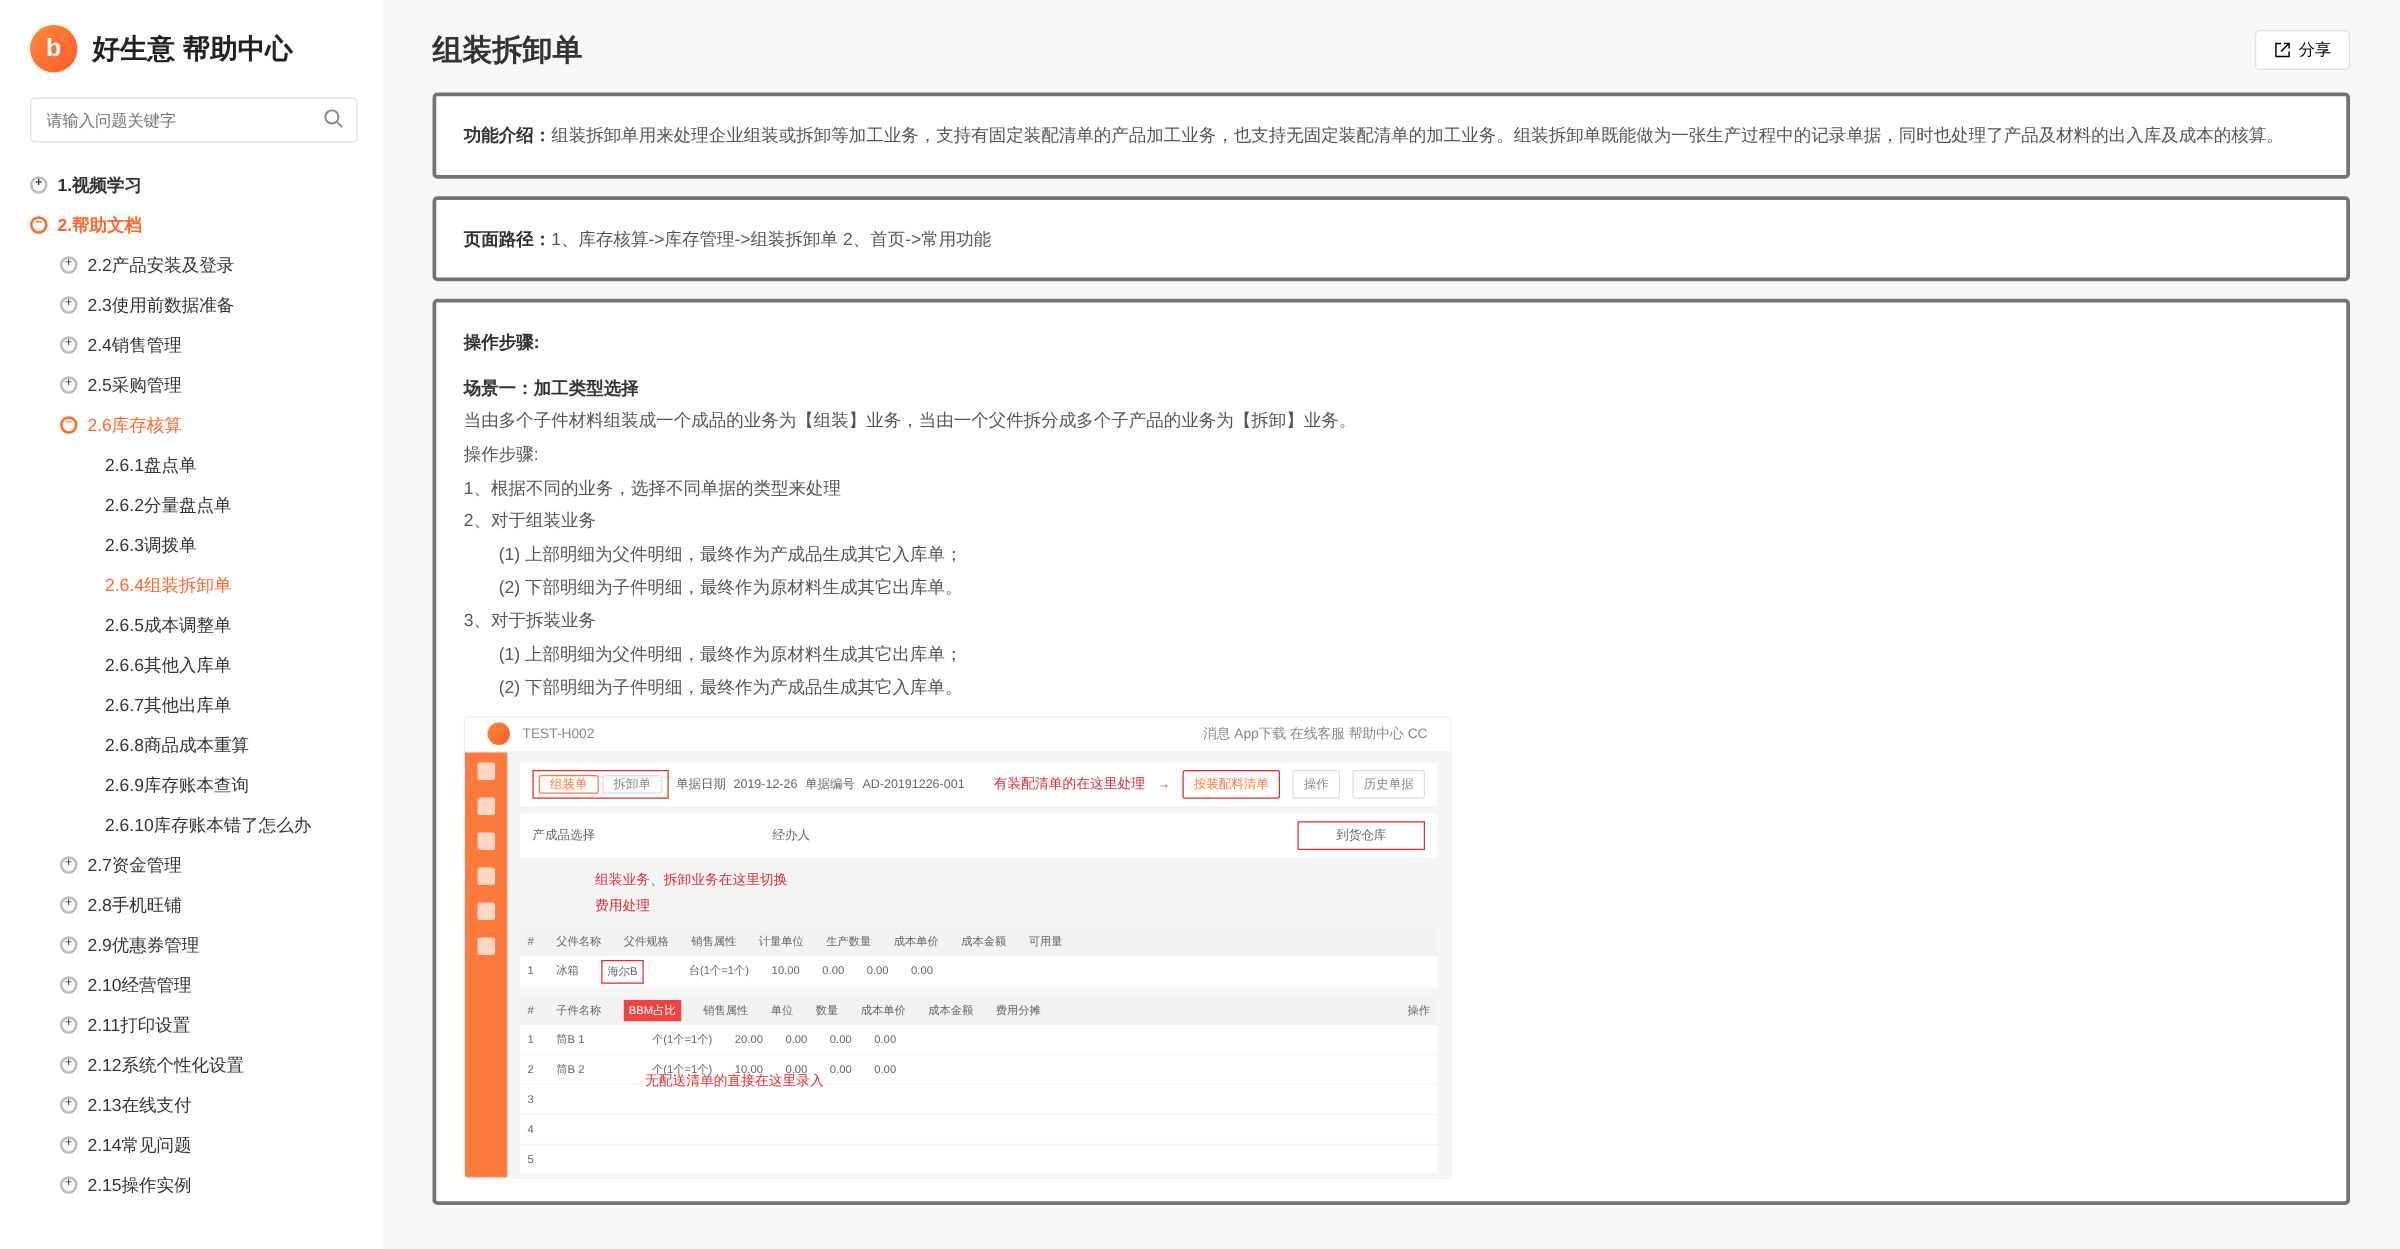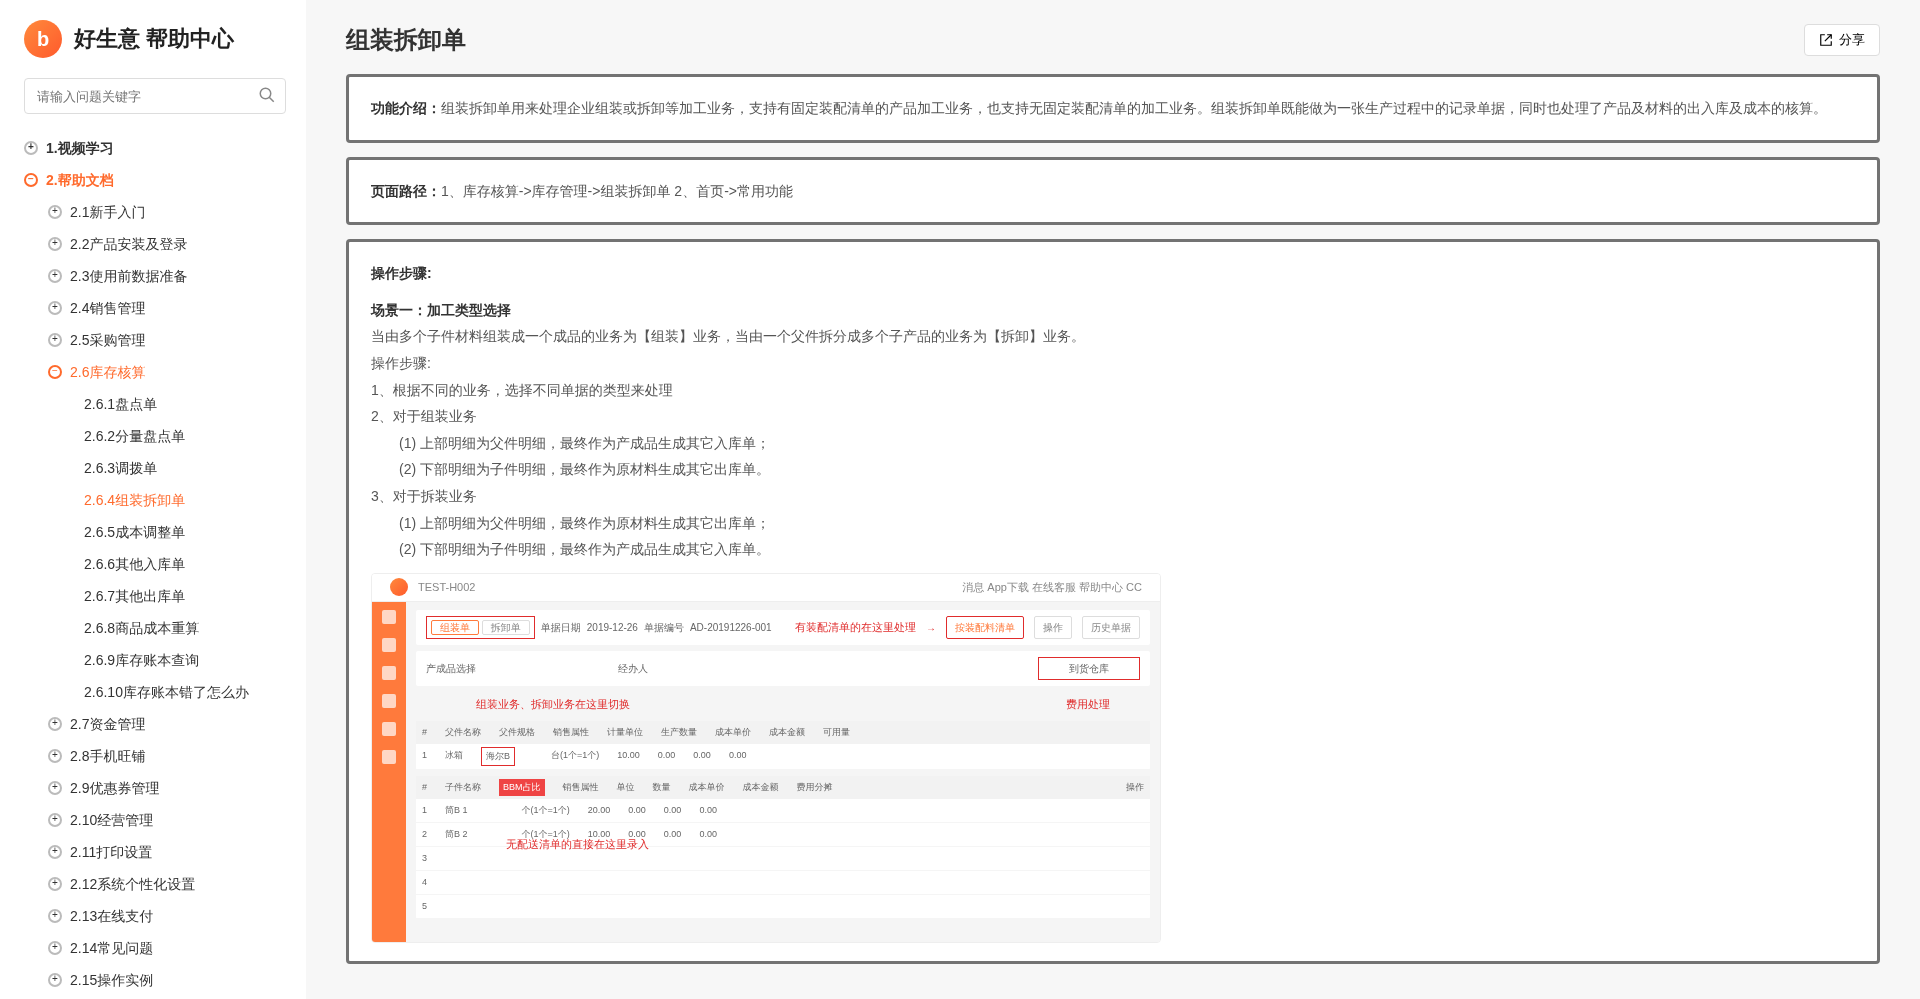--- a/index.html
+++ b/index.html
@@ -80,24 +80,20 @@
       <li class="lvl1">
           <span class="idot"></span>
           <span>1.视频学习</span>
         </li>
       <li class="lvl1" style="color:#ff6a2c">
           <span class="idot open"></span>
           <span>2.帮助文档</span>
         </li>
       <li class="lvl2">
           <span class="idot"></span>
-          <span>2.1新手入门</span>
-        </li>
-      <li class="lvl2">
-          <span class="idot"></span>
           <span>2.2产品安装及登录</span>
         </li>
       <li class="lvl2">
           <span class="idot"></span>
           <span>2.3使用前数据准备</span>
         </li>
       <li class="lvl2">
           <span class="idot"></span>
           <span>2.4销售管理</span>
         </li>
@@ -223,21 +219,21 @@
                 <span class="fig-chip" style="border:1px solid #e02c2c">按装配料清单</span>
                 <span class="fig-chip2">操作</span>
                 <span class="fig-chip2">历史单据</span>
               </div>
             </div>
             <div class="fig-bar">
               <span>产成品选择</span>
               <span style="margin-left:120px">经办人</span>
               <span style="margin-left:auto;border:1px solid #e02c2c;padding:1px 30px;">到货仓库</span>
             </div>
-            <div style="display:flex;justify-content:space-between;padding:2px 40px 6px 60px;">
+            <div style="display:flex;padding:2px 40px 6px 60px;flex-direction:column;">
               <span class="fig-red">组装业务、拆卸业务在这里切换</span>
               <span class="fig-red">费用处理</span>
             </div>
             <div class="fig-vcol">
               <div class="fig-table">
                 <div class="fig-th">
                     <span>#</span>
                     <span>父件名称</span>
                     <span>父件规格</span>
                     <span>销售属性</span>
@@ -297,21 +293,21 @@
                 <div class="fig-tr">
                     <span>3</span>
                   </div>
                 <div class="fig-tr">
                     <span>4</span>
                   </div>
                 <div class="fig-tr">
                     <span>5</span>
                   </div>
 
-                <span class="fig-red" style="position:absolute;left:90px;top:58px;">无配送清单的直接在这里录入</span>
+                <span class="fig-red" style="position:absolute;left:100px;top:58px;">无配送清单的直接在这里录入</span>
               </div>
 
             </div>
           </div>
         </div>
       </div>
     </div>
   </main>
 </div>
 

